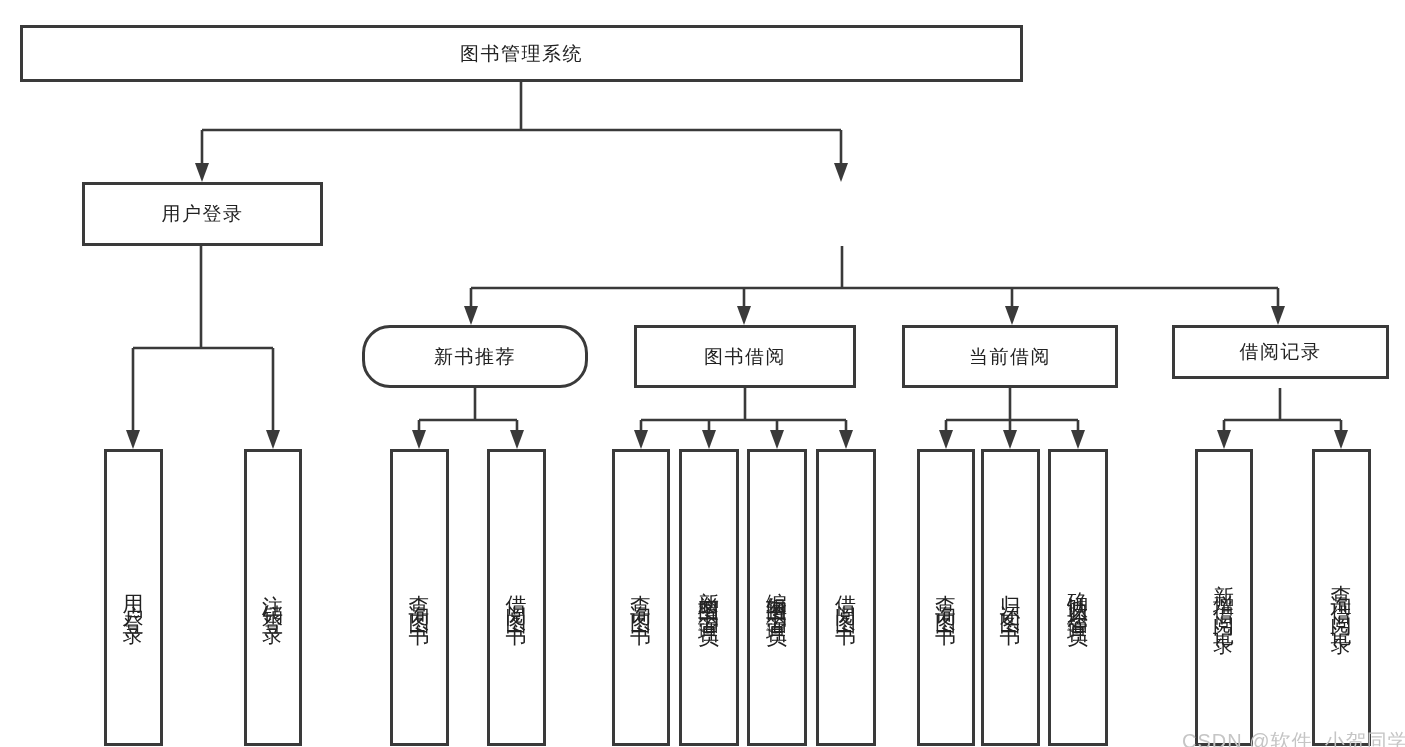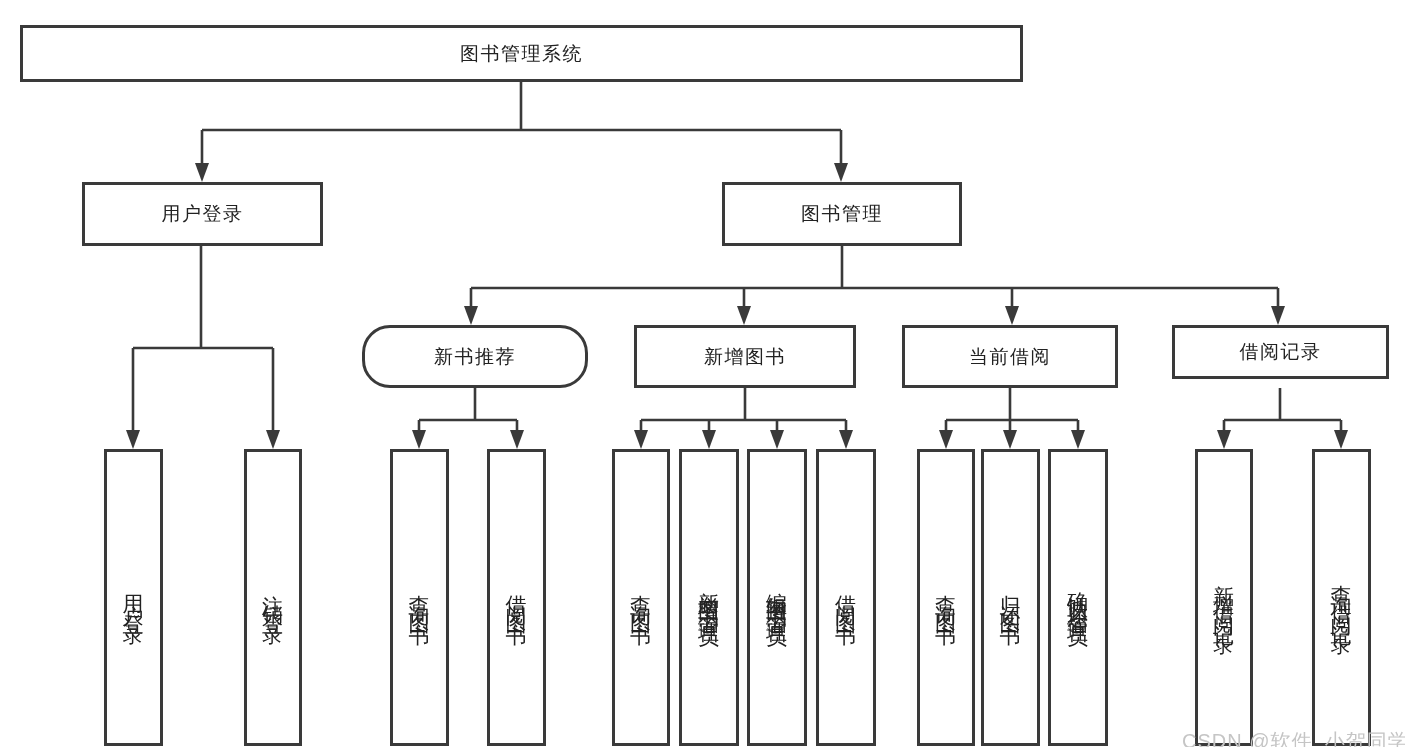--- a/index.html
+++ b/index.html
@@ -84,29 +84,26 @@
     </g>
   </svg>
 
   <div class="box" style="left:20px;top:13px;width:1003px;height:57px;">
     <span class="h-label">图书管理系统</span>
   </div>
 
   <div class="box" style="left:82px;top:170px;width:241px;height:64px;">
     <span class="h-label">用户登录</span>
   </div>
-  <div class="box" style="left:722px;top:170px;width:240px;height:64px;">
-    <span class="h-label">图书管理</span>
-  </div>
 
   <div class="box" style="left:362px;top:313px;width:226px;height:63px;border-radius:28px;">
     <span class="h-label">新书推荐</span>
   </div>
   <div class="box" style="left:634px;top:313px;width:222px;height:63px;">
-    <span class="h-label">新增图书</span>
+    <span class="h-label">图书借阅</span>
   </div>
   <div class="box" style="left:902px;top:313px;width:216px;height:63px;">
     <span class="h-label">当前借阅</span>
   </div>
   <div class="box" style="left:1172px;top:313px;width:217px;height:54px;">
     <span class="h-label">借阅记录</span>
   </div>
 
   <div class="box" style="left:104px;top:437px;width:59px;height:297px;">
     <span class="leaf">用户登录</span>

